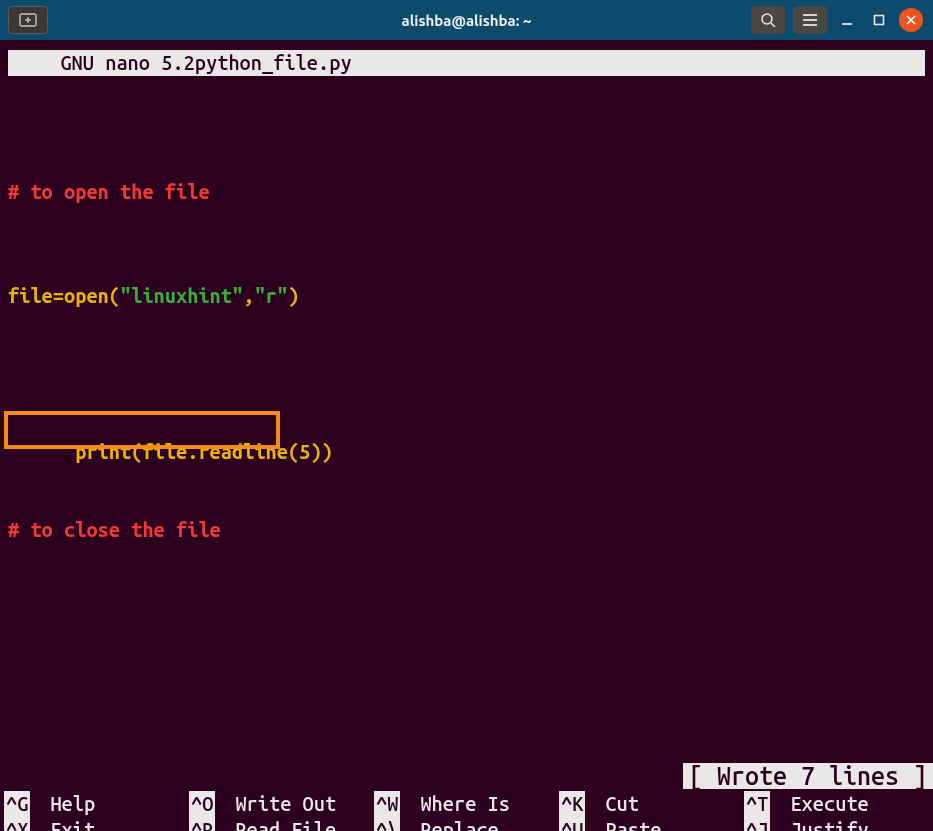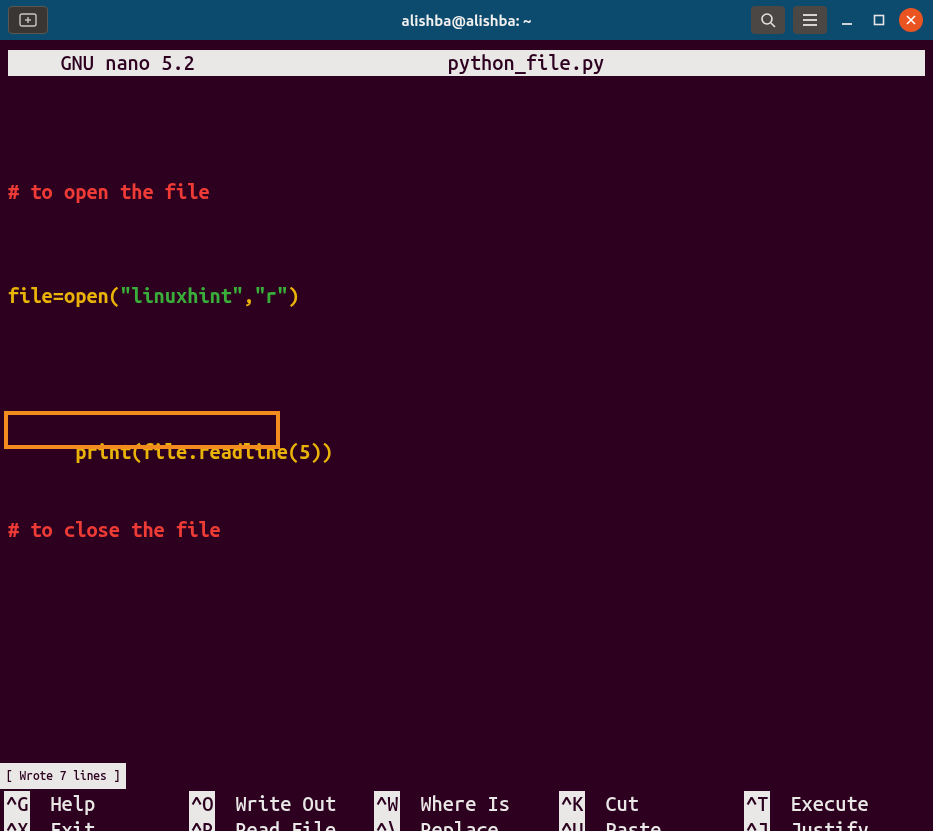--- a/index.html
+++ b/index.html
@@ -52,21 +52,21 @@
     height: 26px;
     background: #e9e8e7;
     color: #2c001e;
     font-size: 20px;
     line-height: 26px;
     display: flex;
     font-weight: 500;
     white-space: pre;
   }
   .nano-header .app { flex: 0 0 auto; padding-left: 30px;}
-  .nano-header .file { flex: 1 1 auto; text-align: center; padding-right: 68px;}
+  .nano-header .file { flex: 1 1 auto; padding-right: 68px;}
 
   
   .editor {
     padding: 4px 8px;
     font-size: 20px;
     line-height: 26px;
     color: #e9e8e7;
     white-space: pre;
     font-weight: 700;
     margin-top: 47px;
@@ -83,22 +83,22 @@
     padding-right: 6px;
     pointer-events: none;
     box-sizing: content-box;
   }
 
   
   .status-wrap {
     position: absolute;
     left: 0; right: 0;
     bottom: 56px;
-    text-align: left;
-    font-size: 12px;
+    text-align: right;
+    font-size: 25px;
     line-height: 26px;
   }
   .status-chip {
     display: inline-block;
     background: #e9e8e7;
     color: #2c001e;
     padding: 0 6px;
     white-space: pre;
     font-weight: 500;
   }

